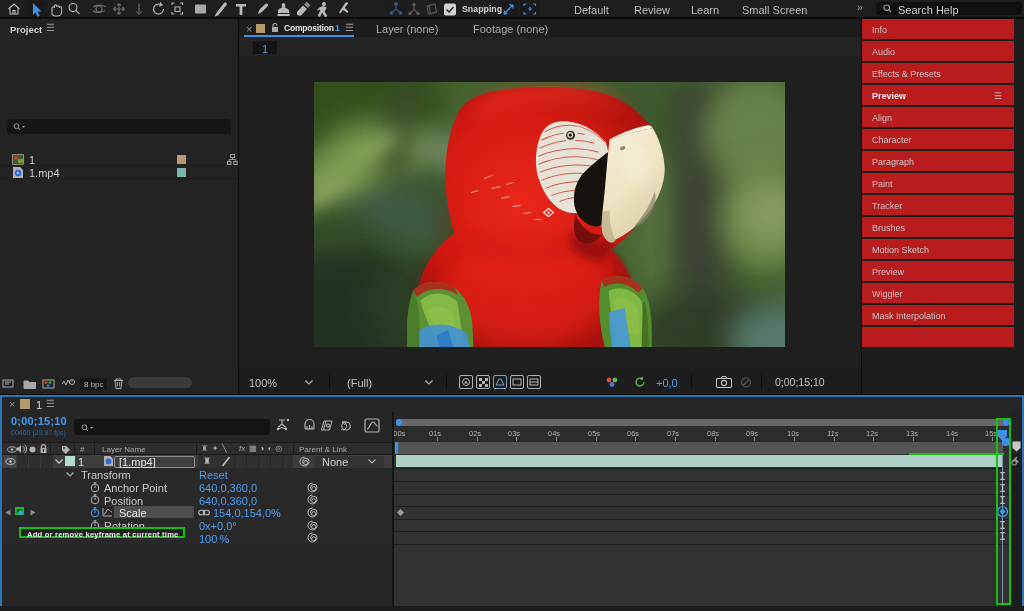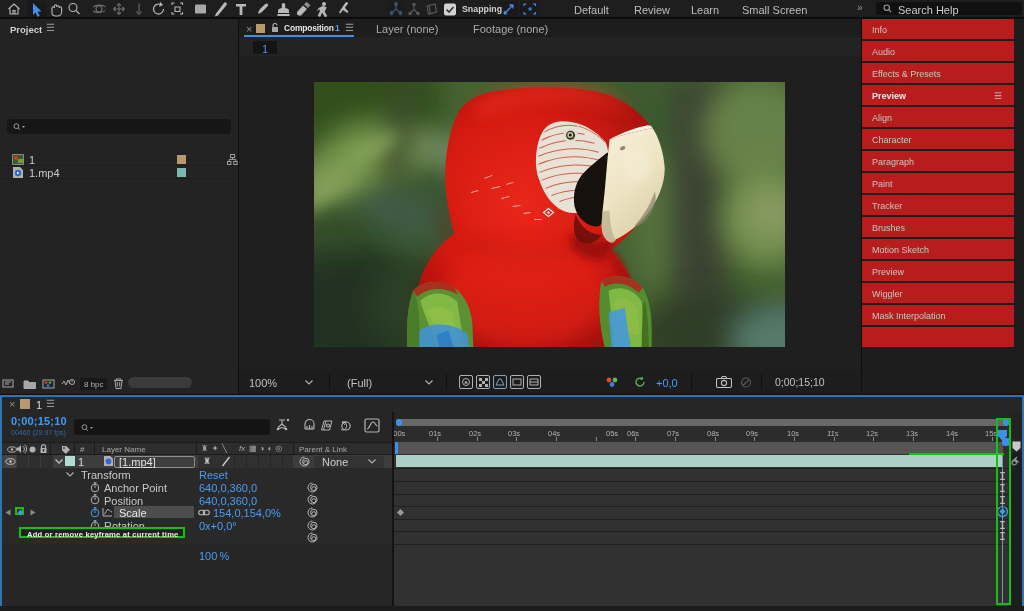--- a/index.html
+++ b/index.html
@@ -604,21 +604,21 @@
             <line x1="5" y1="1" x2="5" y2="2.2" stroke="#b0b0b0" stroke-width="1"></line>
           </svg>
       <span class="abs t9" style="left:102px;top:1px;color:#c8c8c8;">Rotation</span>
       <span class="abs t9 blue" style="left:197px;top:1px;">0x+0,0°</span>
       <svg class="abs" style="left:305px;top:0.5px;" width="11" height="11" viewBox="0 0 11 11">
             <path d="M5.5 1 a4.5 4.5 0 1 0 4.5 4.5 a3.2 3.2 0 1 0 -3.2 3.2 a2 2 0 1 0 -2 -2" fill="none" stroke="#b8b8b8" stroke-width="1"></path>
           </svg>
     </div>
 
     <div class="abs" style="left:0;top:76.5px;width:390px;height:12.5px;">
-      <span class="abs t9 blue" style="left:197px;top:18px;">100 %</span>
+      <span class="abs t9 blue" style="left:197px;top:1px;">100 %</span>
       <svg class="abs" style="left:305px;top:0.5px;" width="11" height="11" viewBox="0 0 11 11">
             <path d="M5.5 1 a4.5 4.5 0 1 0 4.5 4.5 a3.2 3.2 0 1 0 -3.2 3.2 a2 2 0 1 0 -2 -2" fill="none" stroke="#b8b8b8" stroke-width="1"></path>
           </svg>
     </div>
 
     <div class="abs" style="left:17px;top:71.5px;width:166px;height:11.5px;background:#1f1f1f;border:2px solid #13c113;"></div>
     <span class="abs" style="left:25px;top:75px;font-size:7.6px;font-weight:bold;color:#ececec;letter-spacing:0.2px;">Add or remove keyframe at current time</span>
   </div>
 
   <div class="abs" style="left:392px;top:17px;width:2px;height:194px;background:#141414;"></div>
@@ -652,21 +652,21 @@
   <div class="abs" style="left:396px;top:24px;width:613px;height:7px;background:#686868;border-radius:3px;"></div>
   <div class="abs" style="left:396px;top:24px;width:6px;height:7px;background:#3e8fe8;border-radius:3px;"></div>
   <div class="abs" style="left:1003px;top:24px;width:6px;height:7px;background:#3e8fe8;border-radius:3px;"></div>
 
   <div class="abs" style="left:394px;top:31px;width:616px;height:16px;background:#2c2c2c;overflow:hidden;" id="ruler">
     <span class="rlab" style="left:-7px;">0:00s</span>
     <span class="rlab" style="left:35px;">01s</span>
         <span class="rlab" style="left:75px;">02s</span>
         <span class="rlab" style="left:114px;">03s</span>
         <span class="rlab" style="left:154px;">04s</span>
-        <span class="rlab" style="left:194px;margin-left:18px;">05s</span>
+        <span class="rlab" style="left:194px;">05s</span>
         <span class="rlab" style="left:233px;">06s</span>
         <span class="rlab" style="left:273px;">07s</span>
         <span class="rlab" style="left:313px;">08s</span>
         <span class="rlab" style="left:352px;">09s</span>
         <span class="rlab" style="left:393px;">10s</span>
         <span class="rlab" style="left:433px;font-style:italic;">11s</span>
         <span class="rlab" style="left:472px;">12s</span>
         <span class="rlab" style="left:512px;">13s</span>
         <span class="rlab" style="left:552px;">14s</span>
         <span class="rlab" style="left:591px;">15s</span>

